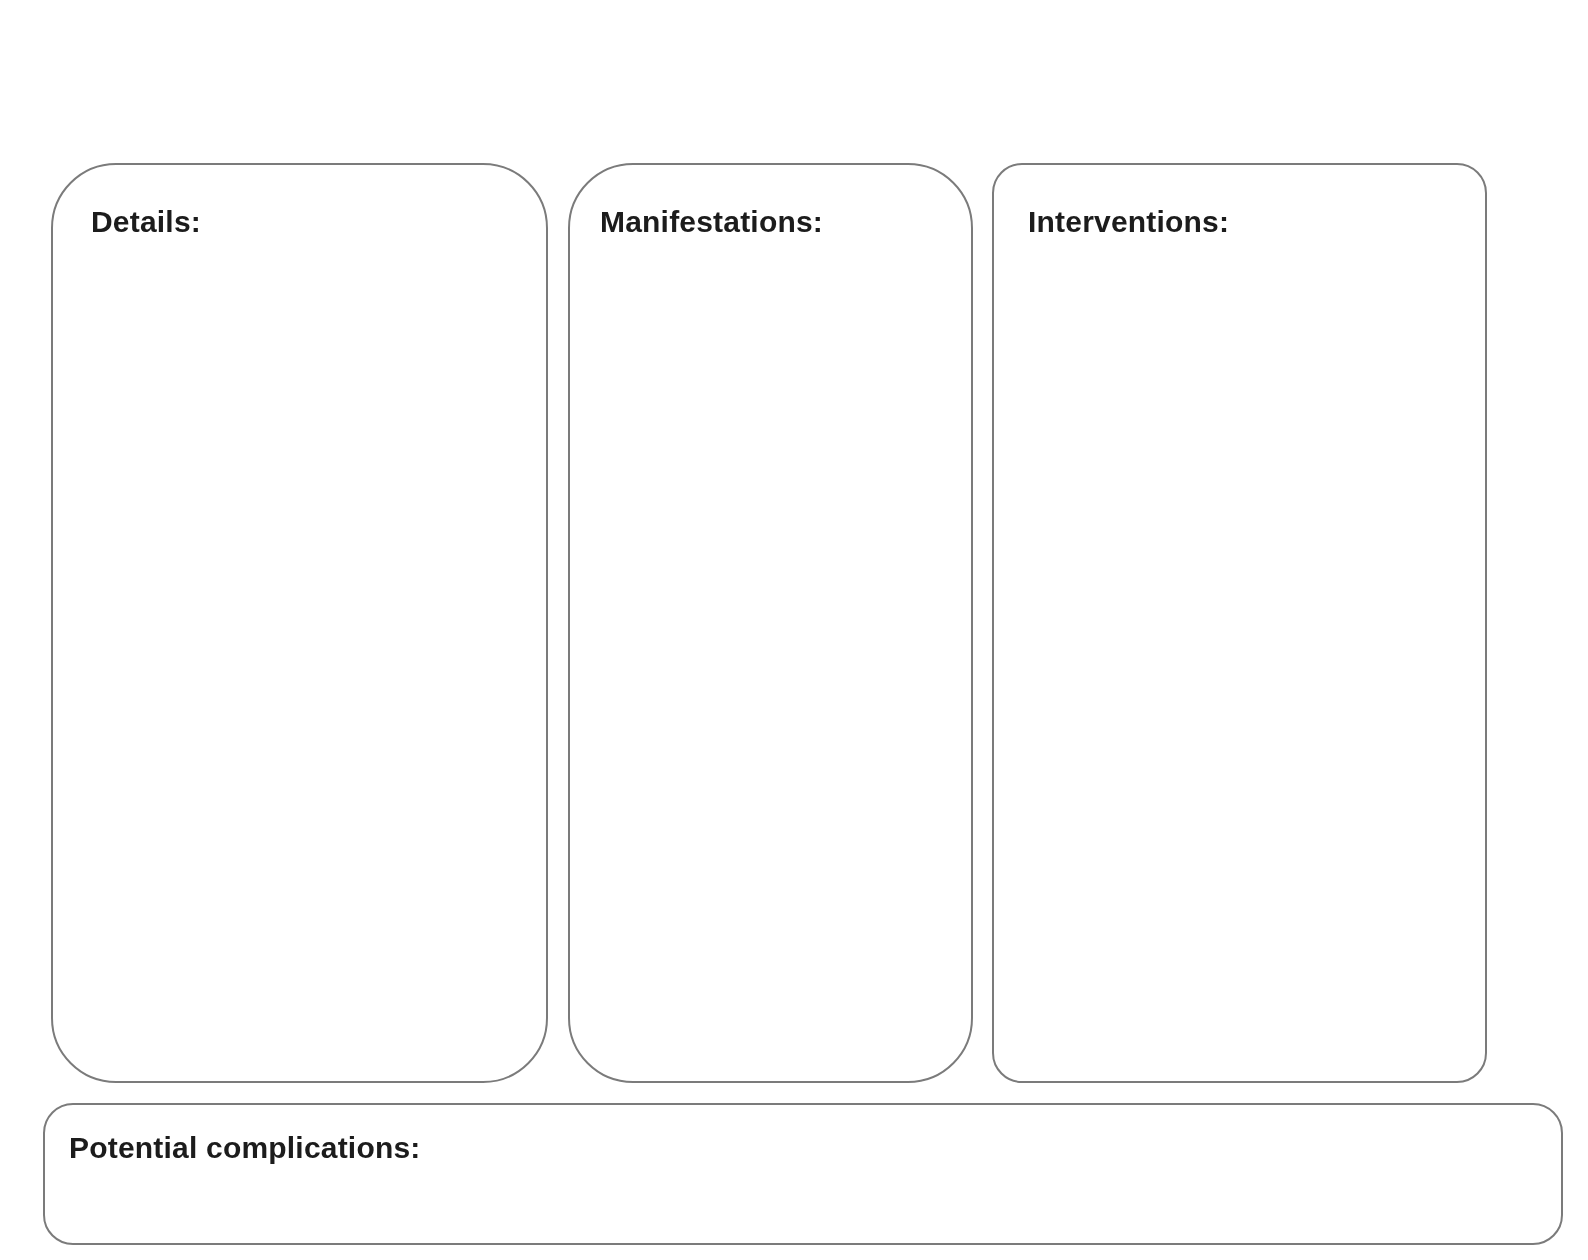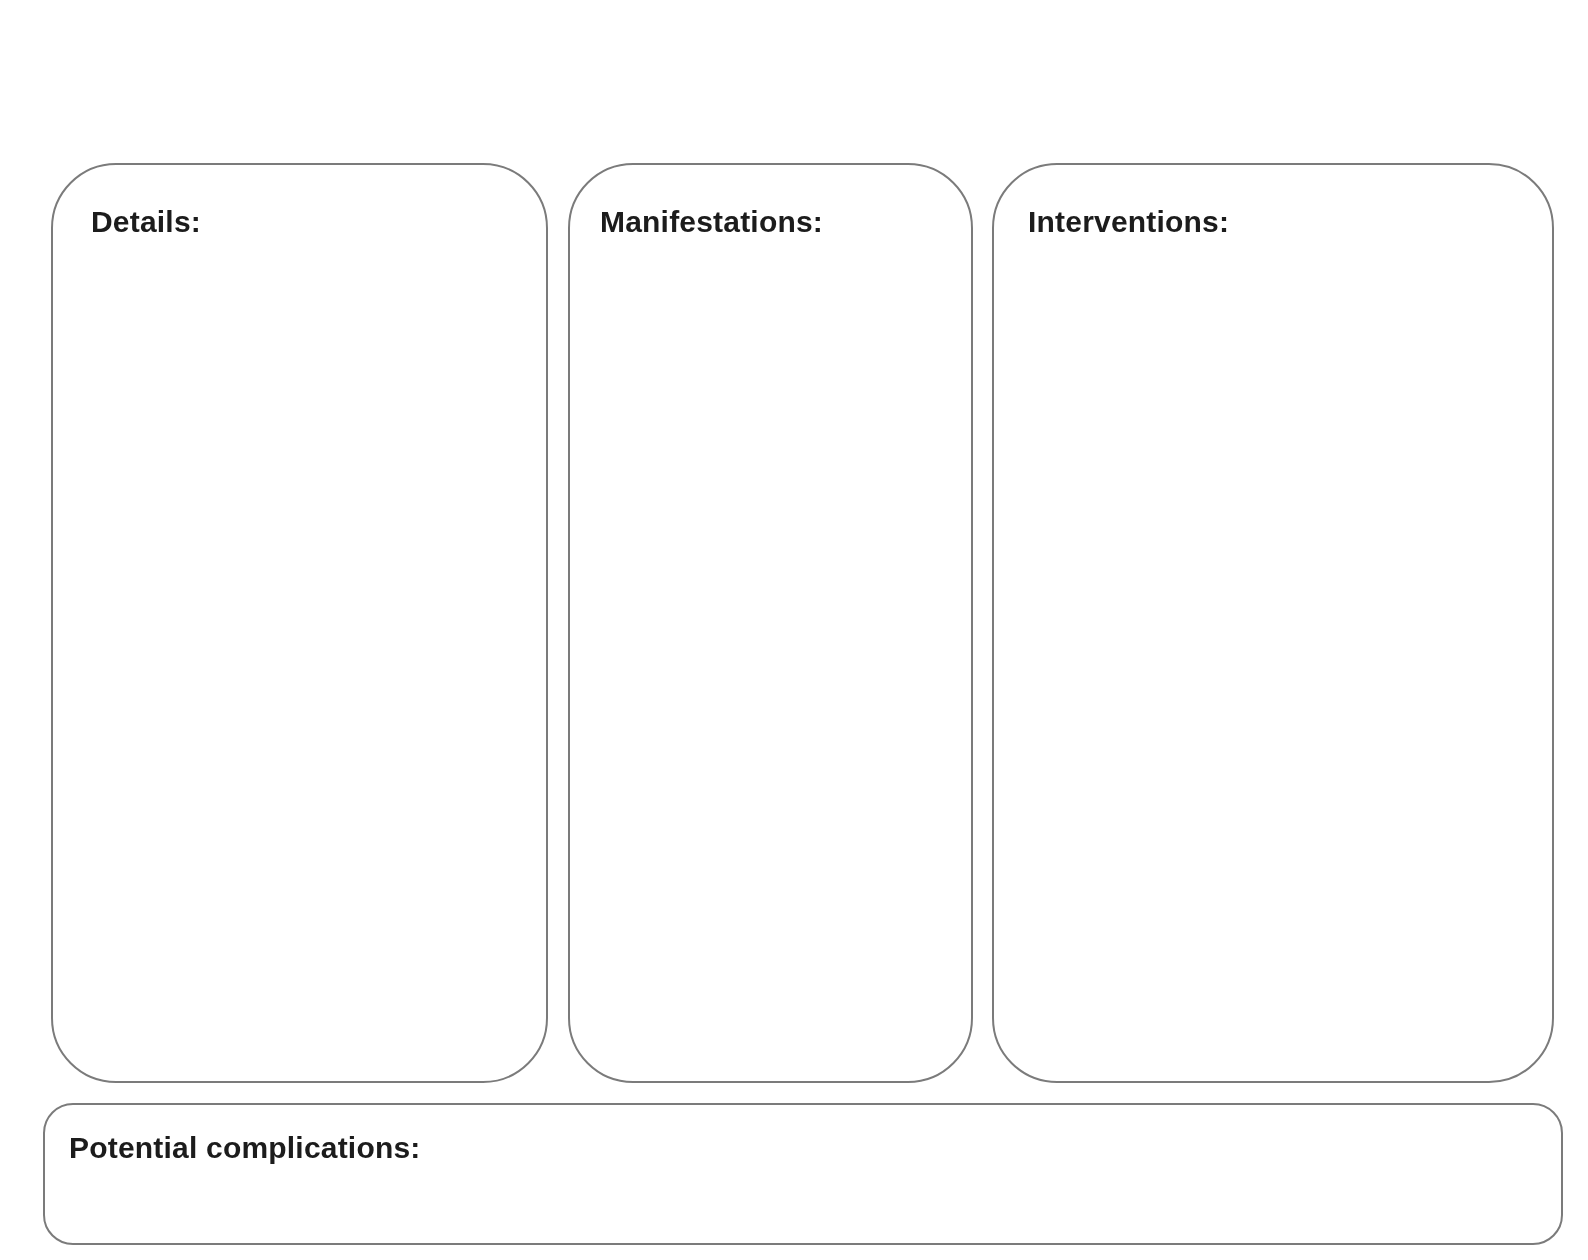--- a/index.html
+++ b/index.html
@@ -41,21 +41,21 @@
   .column {
     top: 163px;
     height: 920px;
     border-radius: 65px;
     padding: 40px 32px 0 38px;
     display: flex;
     flex-direction: column;
   }
   .col-details       { left: 51px;  width: 497px; }
   .col-manifestations{ left: 568px; width: 405px; padding-left: 30px; }
-  .col-interventions { left: 992px; width: 562px; padding-left: 34px; }
+  .col-interventions { left: 992px; width: 495px; padding-left: 34px; border-radius: 30px; }
   .section-label {
     font-size: 30px;
     font-weight: bold;
     color: #1c1c1c;
     letter-spacing: 0.2px;
     white-space: nowrap;
   }
   .fill-area {
     flex: 1;
     width: 100%;

